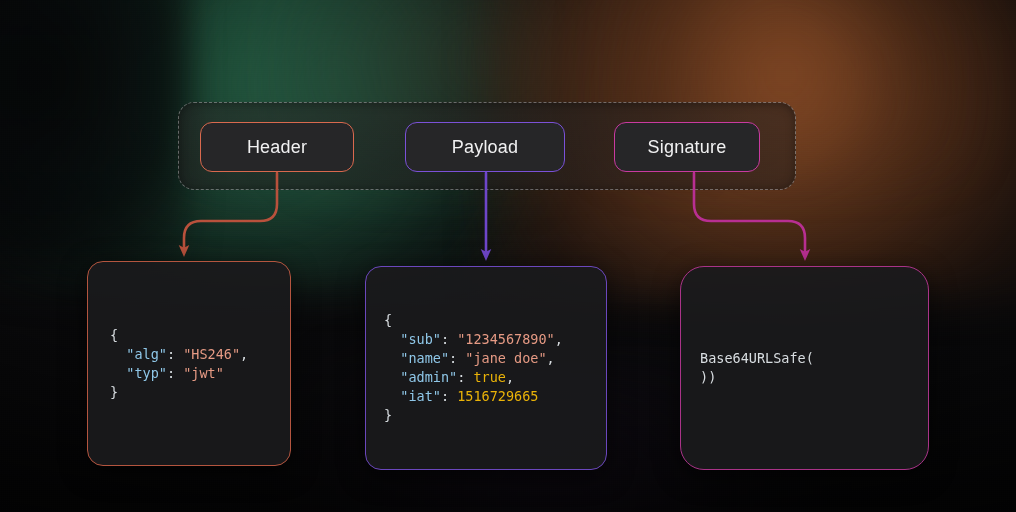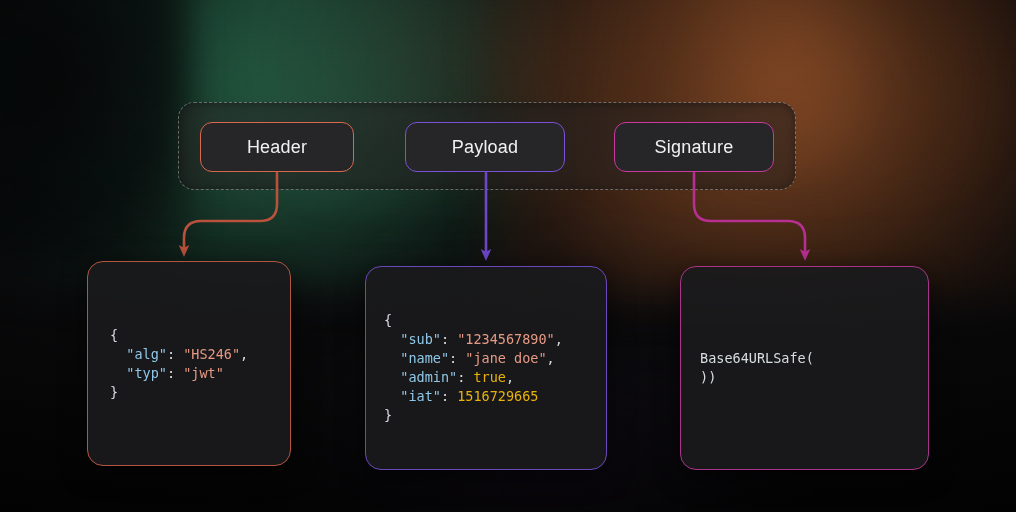--- a/index.html
+++ b/index.html
@@ -152,21 +152,21 @@
   }
   #pill-header {
     left: 200px; width: 154px;
     border: 1.6px solid #d9694e;
   }
   #pill-payload {
     left: 405px; width: 160px;
     border: 1.6px solid #7b51d8;
   }
   #pill-signature {
-    left: 614px; width: 160px;
+    left: 614px; width: 146px;
     border: 1.6px solid #c93aa0;
   }
 
   
   .code-block {
     position: absolute;
     box-sizing: border-box;
     border-radius: 16px;
     background: rgba(26, 26, 28, 0.92);
     box-shadow: 0 6px 26px rgba(0,0,0,0.55);
@@ -258,17 +258,17 @@
       <path d="M 486 173 L 486 255" fill="none" stroke="#6e46c9" stroke-width="2.6" stroke-linecap="round" marker-end="url(#arrowhead-1)"></path>
       <path d="M 694 173 L 694 204 Q 694 221 711 221 L 788 221 Q 805 221 805 238 L 805 255" fill="none" stroke="#b82f92" stroke-width="2.6" stroke-linecap="round" marker-end="url(#arrowhead-2)"></path>
     </svg>
 
   <div class="code-block" id="block-header" style="border-color: rgb(180, 85, 63);">
     <div class="code-text"><div><span class="p">{</span></div><div><span class="p">  </span><span class="k">"alg"</span><span class="p">: </span><span class="s">"HS246"</span><span class="p">,</span></div><div><span class="p">  </span><span class="k">"typ"</span><span class="p">: </span><span class="s">"jwt"</span></div><div><span class="p">}</span></div></div>
   </div>
   <div class="code-block" id="block-payload" style="border-color: rgb(107, 71, 189);">
     <div class="code-text"><div><span class="p">{</span></div><div><span class="p">  </span><span class="k">"sub"</span><span class="p">: </span><span class="s">"1234567890"</span><span class="p">,</span></div><div><span class="p">  </span><span class="k">"name"</span><span class="p">: </span><span class="s">"jane doe"</span><span class="p">,</span></div><div><span class="p">  </span><span class="k">"admin"</span><span class="p">: </span><span class="n">true</span><span class="p">,</span></div><div><span class="p">  </span><span class="k">"iat"</span><span class="p">: </span><span class="n">1516729665</span></div><div><span class="p">}</span></div></div>
   </div>
-  <div class="code-block" id="block-signature" style="border-color: rgb(169, 51, 136);">
+  <div class="code-block" id="block-signature" style="border-color: rgb(169, 51, 136); border-radius: 24px;">
     <div class="code-text"><div><span class="p">Base64URLSafe(</span></div><div><span class="p">))</span></div></div>
   </div>
 
 </div>
 
 </body></html>

